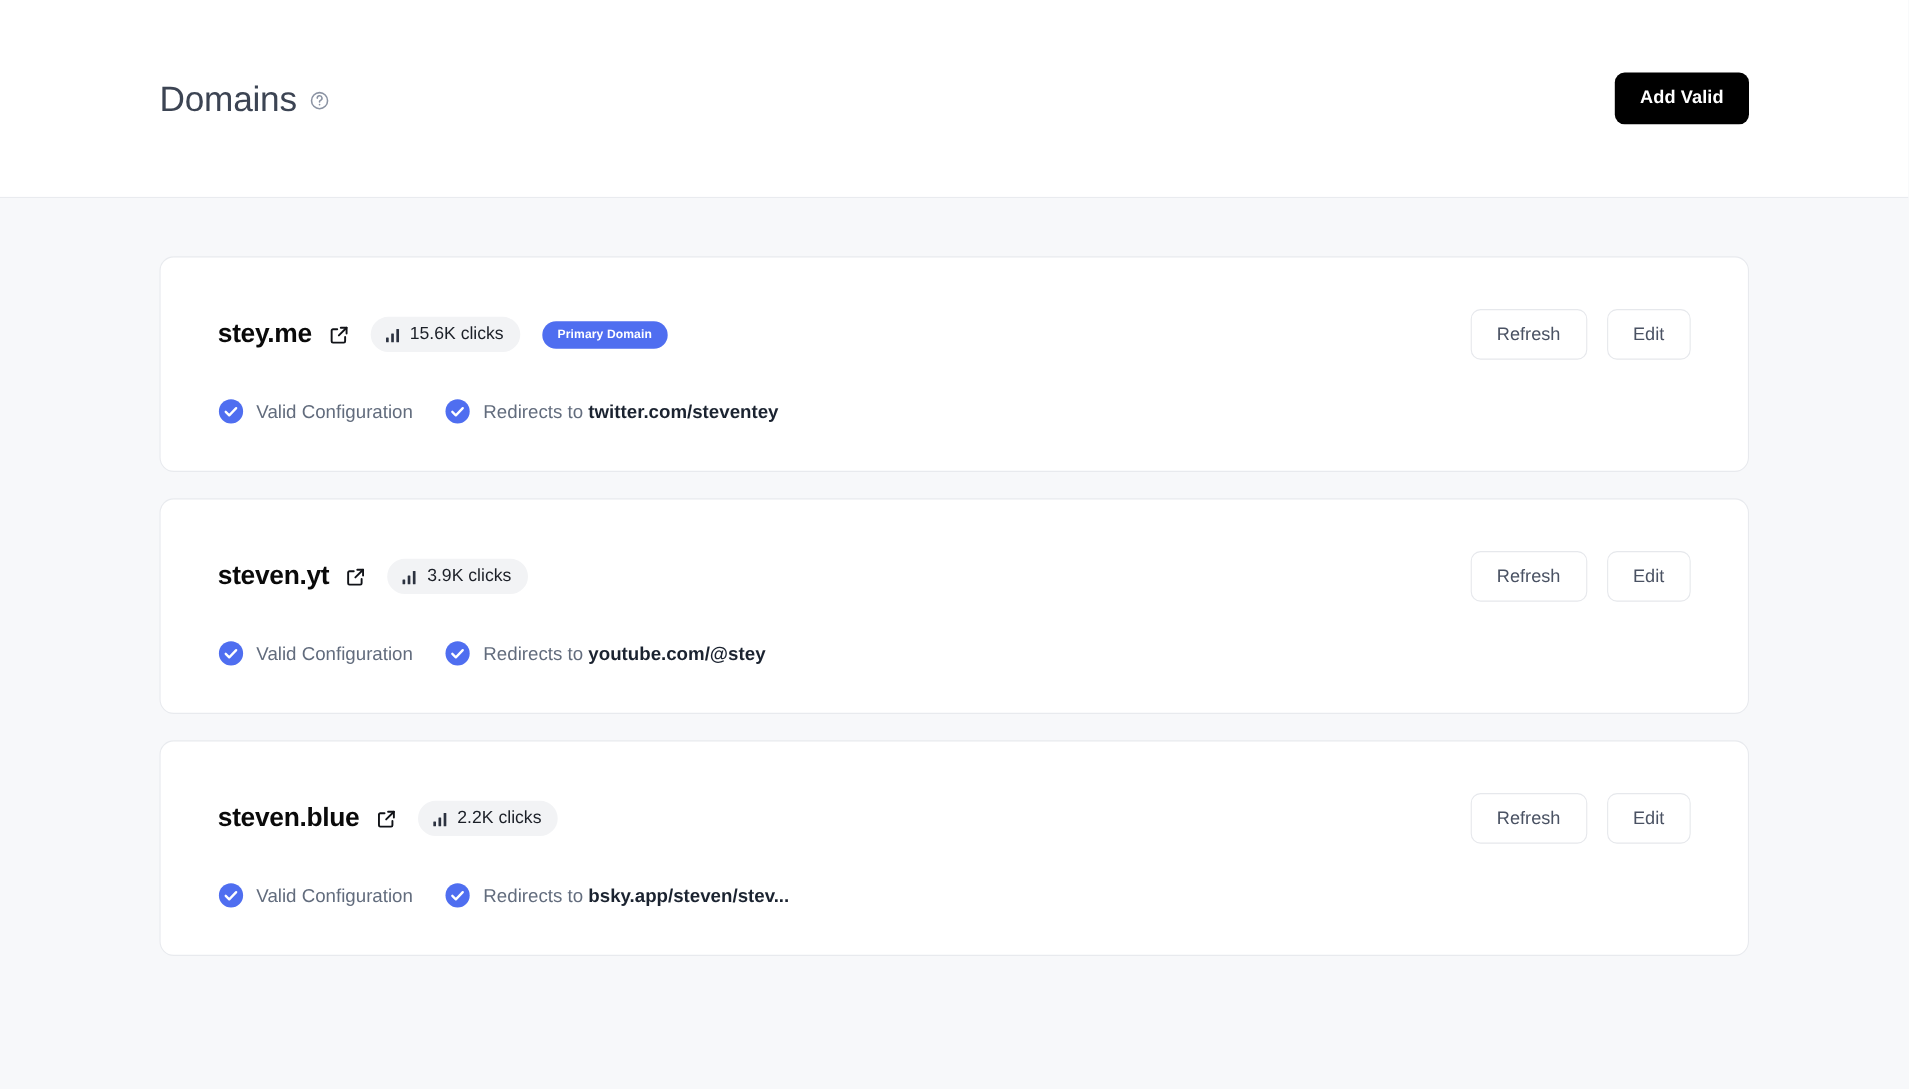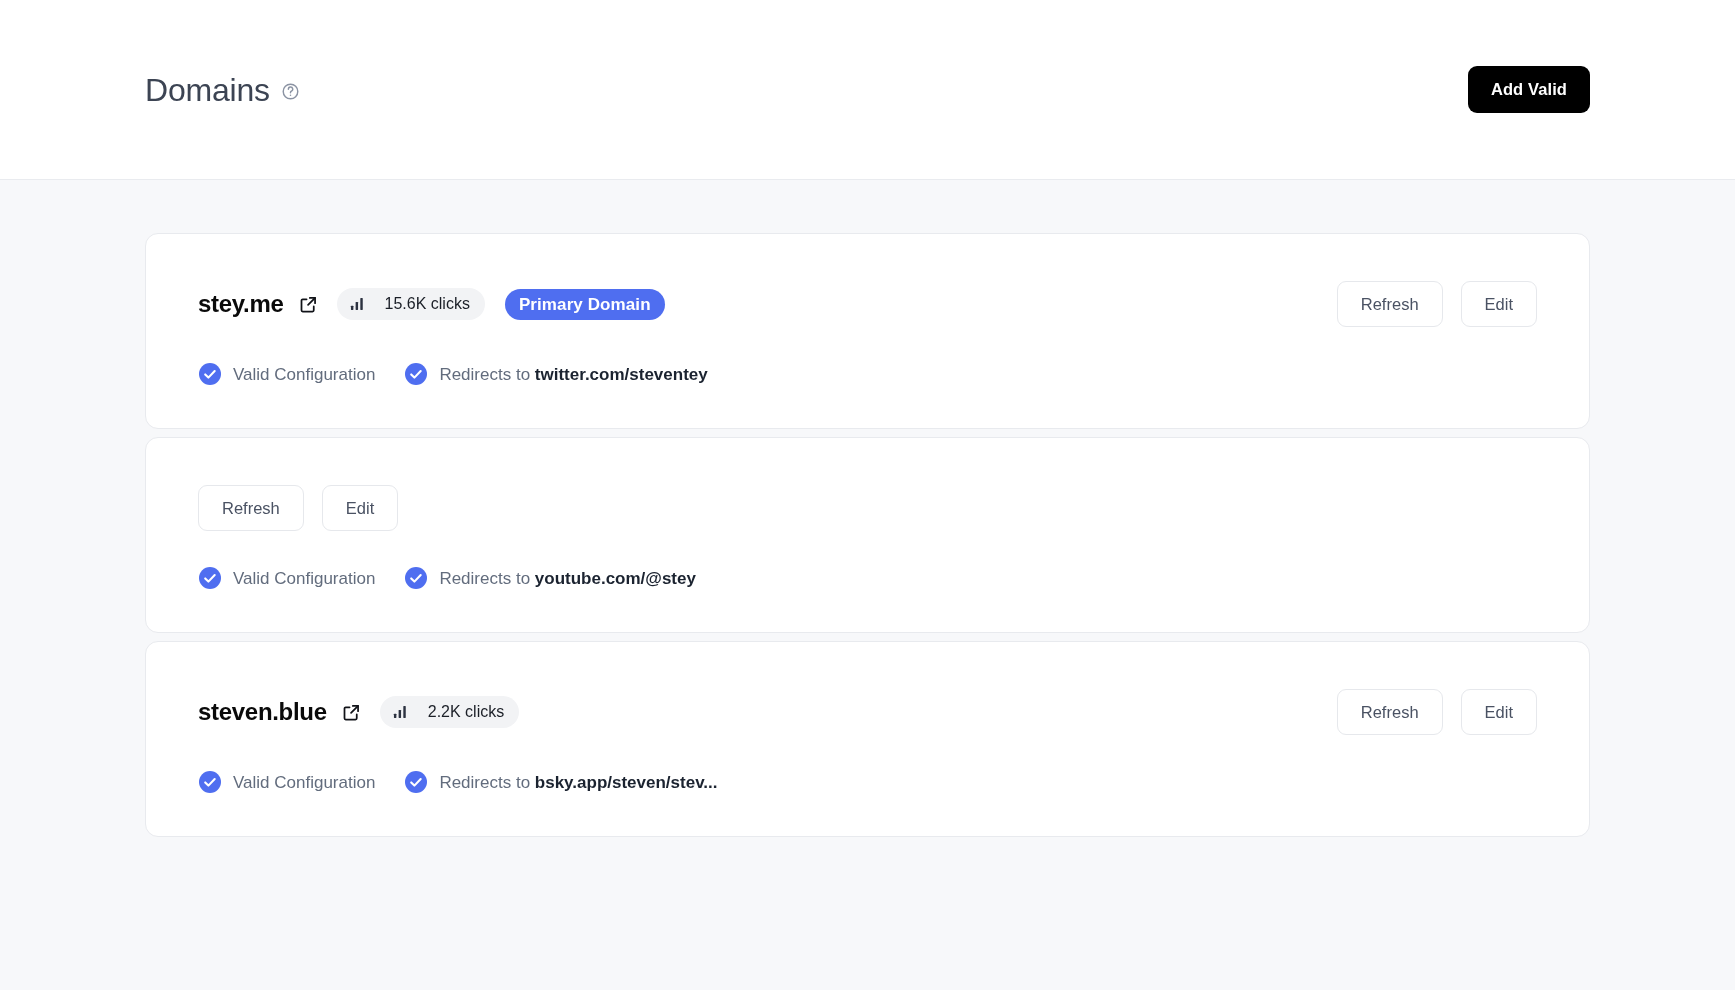--- a/index.html
+++ b/index.html
@@ -68,21 +68,21 @@
   
   .content {
     padding: 53px 145px 0 145px;
   }
 
   .domain-card {
     background: #ffffff;
     border: 1px solid #e8eaee;
     border-radius: 13px;
     padding: 44px 52px 42px 52px;
-    margin-bottom: 8px;
+    margin-bottom: 24px;
   }
 
   .card-top {
     display: flex;
     align-items: center;
     justify-content: space-between;
     min-height: 52px;
   }
 
   .domain-ident {
@@ -102,22 +102,22 @@
   .ext-link-icon {
     width: 21px;
     height: 21px;
     display: block;
     color: #111318;
     cursor: pointer;
   }
 
   .clicks-pill {
     display: inline-flex;
-    align-items: flex-start;
-    gap: 20px;
+    align-items: flex-end;
+    gap: 8px;
     background: #f2f3f5;
     border-radius: 999px;
     padding: 8px 15px 8px 13px;
     font-size: 16px;
     font-weight: 500;
     color: #1b1f27;
     cursor: pointer;
     line-height: 1;
     margin-left: 4px;
   }
@@ -126,21 +126,21 @@
     width: 15px;
     height: 15px;
     display: block;
     color: #2c3240;
   }
 
   .primary-badge {
     background: #4f6ef0;
     color: #ffffff;
     border-radius: 999px;
-    font-size: 17px;
+    font-size: 11px;
     font-weight: 700;
     padding: 7px 14px;
     line-height: 1;
     letter-spacing: 0.1px;
     margin-left: 6px;
     white-space: nowrap;
   }
 
   .card-actions {
     display: flex;
@@ -259,20 +259,40 @@
             <path d="M7.2 12.4l3.2 3.2 6.3-6.6" fill="none" stroke="#ffffff" stroke-width="2.1" stroke-linecap="round" stroke-linejoin="round"></path>
           </svg>
         </span>
         <span class="status-text"><span>Redirects to</span> <span class="target">twitter.com/steventey</span></span>
       </div>
     </div>
   </section>
 
   <section class="domain-card">
     <div class="card-top">
+      <div class="domain-ident">
+        <span class="domain-name">steven.yt</span>
+        <span>
+          <svg class="ext-link-icon" viewBox="0 0 24 24" fill="none" stroke="currentColor" stroke-width="2" stroke-linecap="round" stroke-linejoin="round">
+            <path d="M13.5 4.5H19.5V10.5"></path>
+            <path d="M19.5 4.5L11.5 12.5"></path>
+            <path d="M18 14.2V18.6a1.4 1.4 0 0 1-1.4 1.4H5.4A1.4 1.4 0 0 1 4 18.6V7.4A1.4 1.4 0 0 1 5.4 6h4.4"></path>
+          </svg>
+        </span>
+        <span class="clicks-pill">
+          <span>
+            <svg class="bars-icon" viewBox="0 0 16 16" fill="currentColor">
+              <rect x="1" y="10.5" width="2.6" height="4.5" rx="0.5"></rect>
+              <rect x="6.0" y="6.5" width="2.6" height="8.5" rx="0.5"></rect>
+              <rect x="11.0" y="2.2" width="2.6" height="12.8" rx="0.5"></rect>
+            </svg>
+          </span>
+          <span>3.9K clicks</span>
+        </span>
+      </div>
       <div class="card-actions">
         <button class="ghost-btn">Refresh</button>
         <button class="ghost-btn">Edit</button>
       </div>
     </div>
     <div class="status-row">
       <div class="status-item">
         <span>
           <svg class="check-icon" viewBox="0 0 24 24">
             <circle cx="12" cy="12" r="11" fill="#4f6ef0"></circle>

